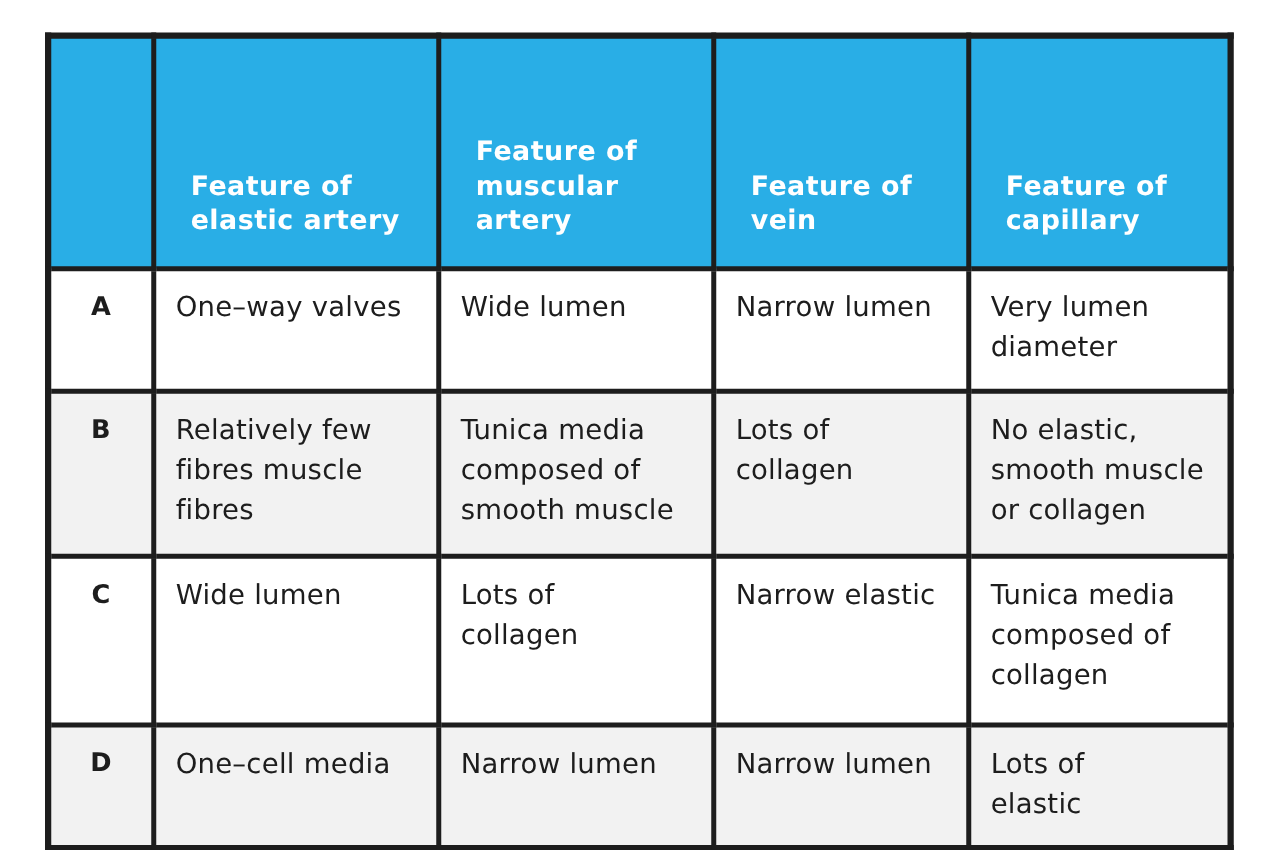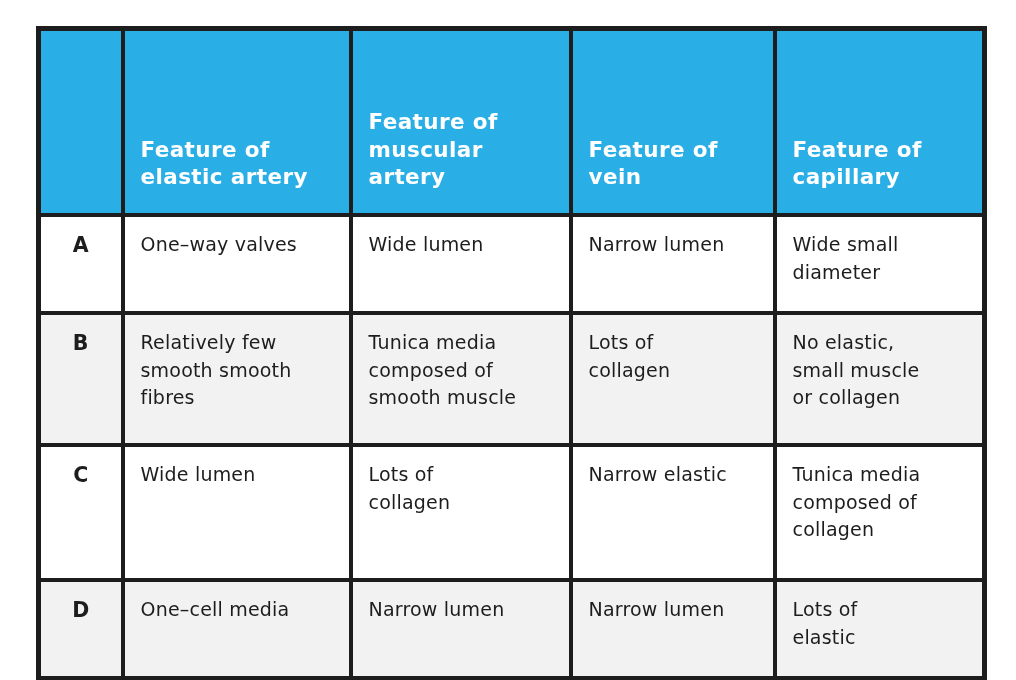--- a/index.html
+++ b/index.html
@@ -47,38 +47,38 @@
   table.compare-table col.c-vein   { width: 204px; }
   table.compare-table col.c-cap    { width: 210px; }
 
   
   thead th {
     background: #29AEE6;
     color: #ffffff;
     border: 4px solid #1d1d1d;
     vertical-align: bottom;
     text-align: left;
-    padding: 0 14px 22px 16px;
+    padding: 0 14px 22px 28px;
     font-size: 21.5px;
     font-weight: bold;
     line-height: 1.28;
     letter-spacing: 0.4px;
     height: 160px;
   }
   thead th.corner-cell {
     padding: 0;
   }
 
   
   tbody td {
     border: 4px solid #1d1d1d;
     vertical-align: top;
     text-align: left;
     padding: 14px 14px 14px 16px;
-    font-size: 19px;
+    font-size: 22px;
     color: #1d1d1d;
     line-height: 1.45;
     letter-spacing: 0.2px;
     background: #ffffff;
   }
   tbody tr.row-alt td {
     background: #f2f2f2;
   }
   tbody td.row-label {
     text-align: center;
@@ -144,44 +144,44 @@
         <td>
           <span class="cell-text">One–way valves</span>
         </td>
         <td>
           <span class="cell-text">Wide lumen</span>
         </td>
         <td>
           <span class="cell-text">Narrow lumen</span>
         </td>
         <td>
-          <span class="cell-text">Wide small
+          <span class="cell-text">Very lumen
 diameter</span>
         </td>
       </tr>
 
       <tr class="row-b row-alt">
         <td class="row-label">B</td>
         <td>
           <span class="cell-text">Relatively few
-smooth smooth
+fibres muscle
 fibres</span>
         </td>
         <td>
           <span class="cell-text">Tunica media
 composed of
 smooth muscle</span>
         </td>
         <td>
           <span class="cell-text">Lots of
 collagen</span>
         </td>
         <td>
           <span class="cell-text">No elastic,
-small muscle
+smooth muscle
 or collagen</span>
         </td>
       </tr>
 
       <tr class="row-c">
         <td class="row-label">C</td>
         <td>
           <span class="cell-text">Wide lumen</span>
         </td>
         <td>

